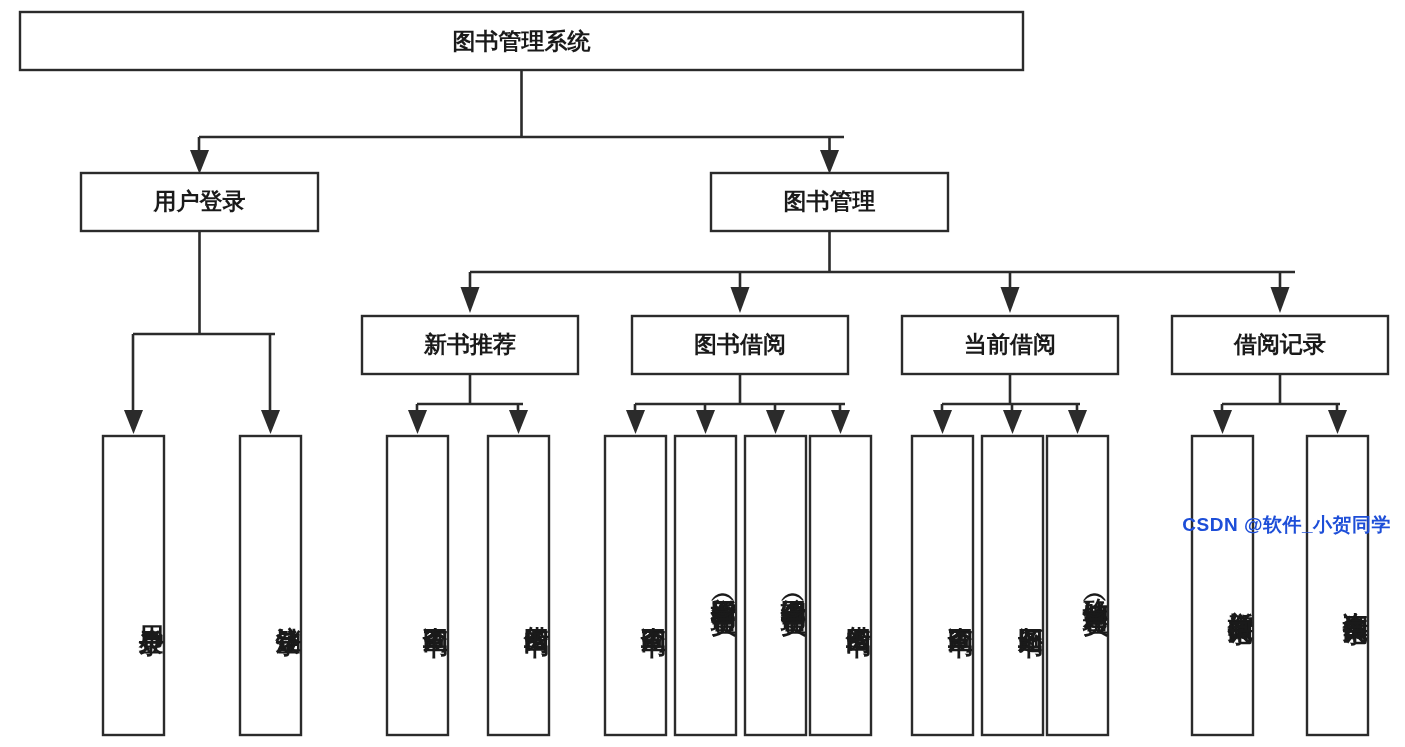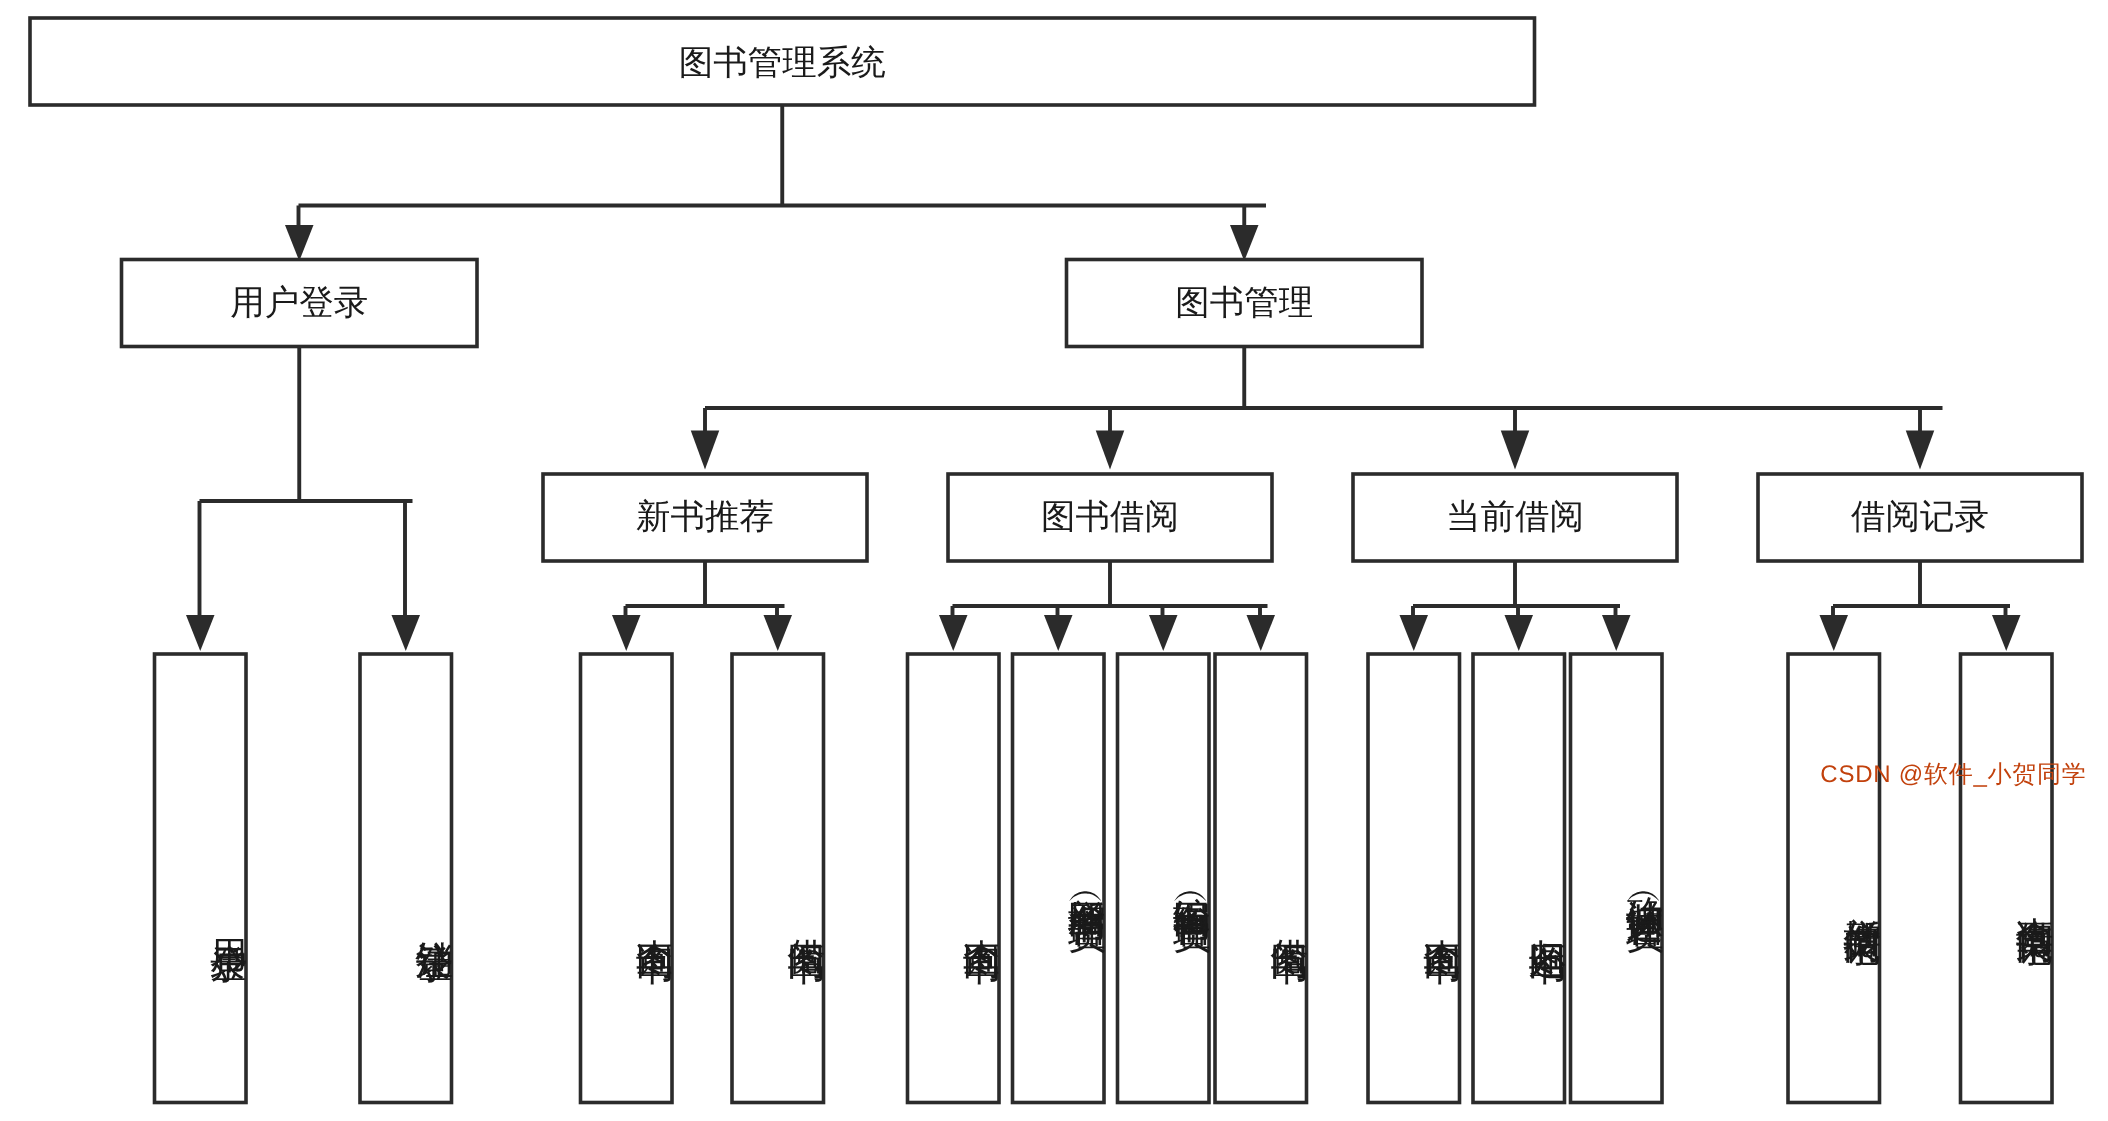--- a/index.html
+++ b/index.html
@@ -11,20 +11,21 @@
     width: 1405px;
     height: 747px;
     font-family: "Liberation Sans", "DejaVu Sans", sans-serif;
     overflow: hidden;
   }
   #diagram-root {
     position: relative;
     width: 1405px;
     height: 544px;
     background: #ffffff;
+    font-weight: bold;
   }
   svg#flow-svg {
     position: absolute;
     left: 0;
     top: 0;
     width: 1405px;
     height: 747px;
     display: block;
   }
   .node-box {
@@ -63,24 +64,24 @@
     text-align: center;
     display: flex;
     align-items: flex-start;
     justify-content: center;
     pointer-events: none;
     user-select: none;
   }
   .watermark {
     position: absolute;
     right: 14px;
-    bottom: 17px;
-    font-family: "Liberation Sans", "DejaVu Sans", sans-serif;
-    font-size: 16px;
-    color: #c2410c;
+    bottom: 6px;
+    font-family: "Liberation Sans", "DejaVu Sans", sans-serif;
+    font-size: 19px;
+    color: #1d4ed8;
     letter-spacing: 0.5px;
     white-space: nowrap;
   }
 </style>
 </head>
 <body>
 
 <div id="diagram-root">
 
   <svg id="flow-svg" viewBox="0 0 1405 747">

